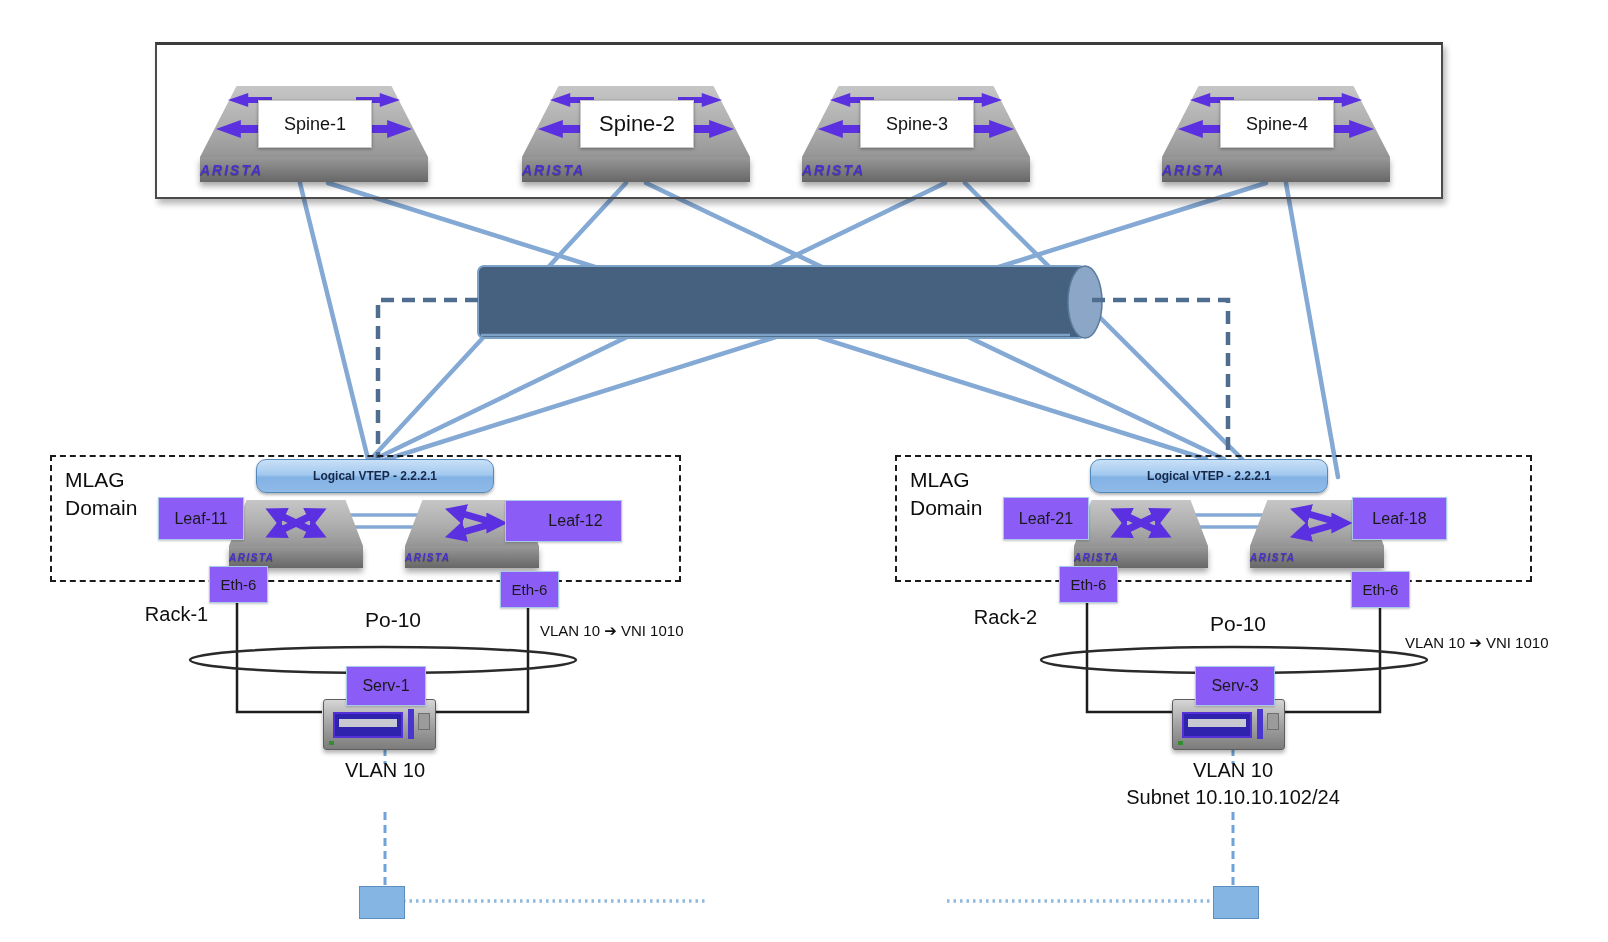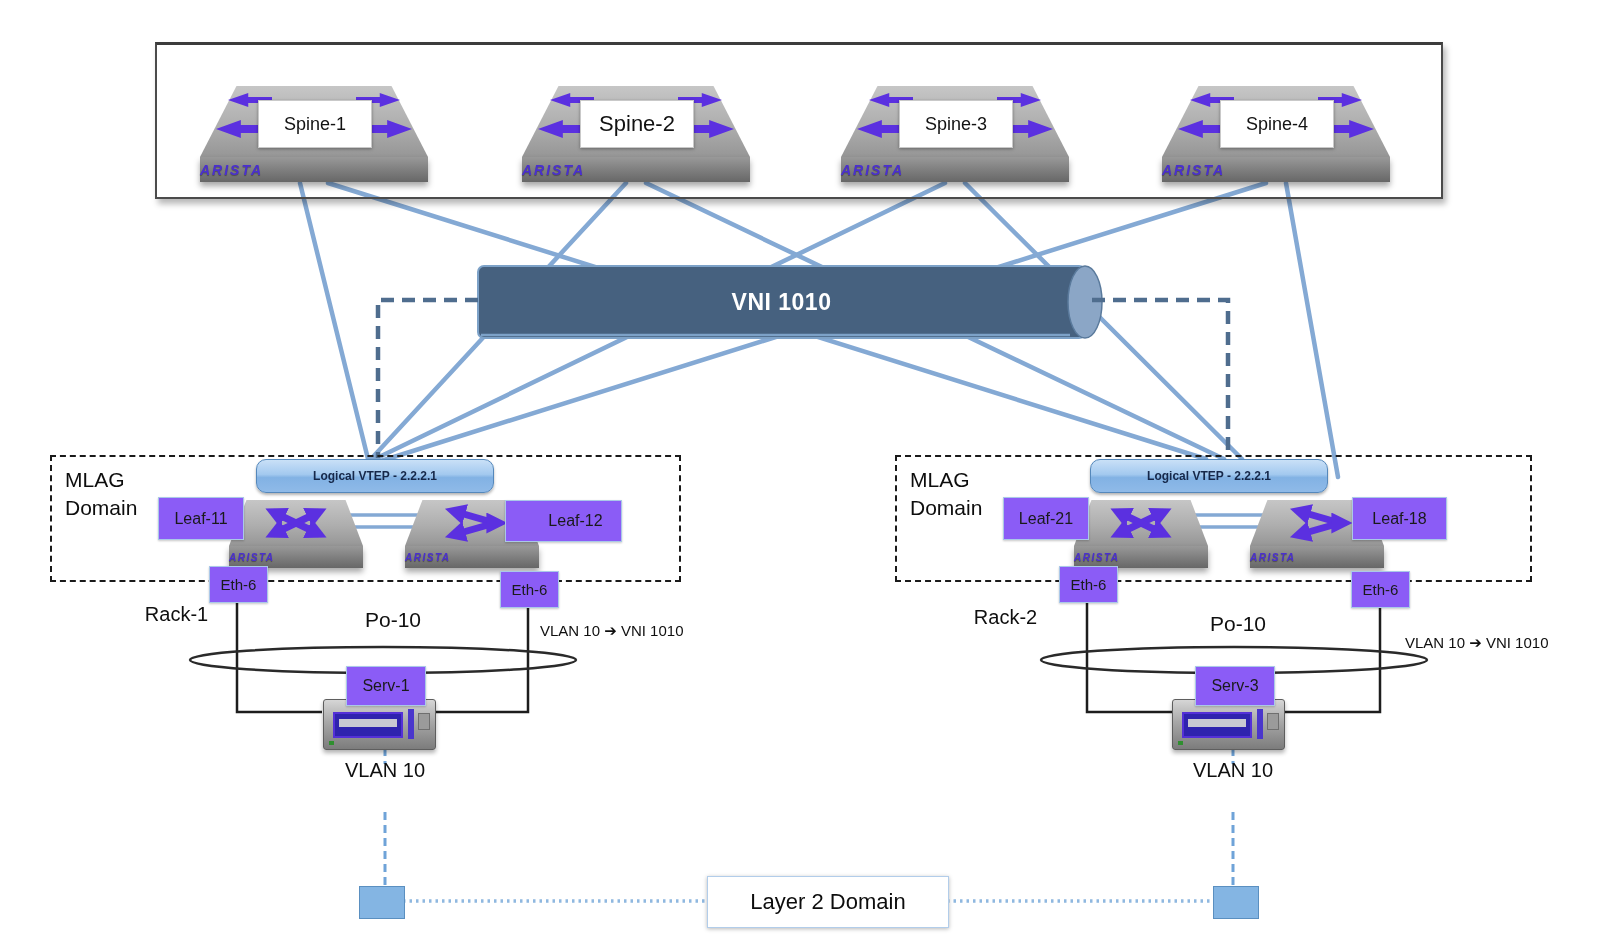--- a/index.html
+++ b/index.html
@@ -152,21 +152,21 @@
     <div class="pa l" style="left:28px;top:7px;width:44px;height:14px;"></div>
     <div class="pa l" style="left:16px;top:34px;width:54px;height:18px;"></div>
     <div class="pa r" style="right:28px;top:7px;width:44px;height:14px;"></div>
     <div class="pa r" style="right:16px;top:34px;width:54px;height:18px;"></div>
     <div class="abs wlabel" style="left:58px;top:14px;width:112px;height:46px;font-size:22px;z-index:5;">Spine-2</div>
     <div class="front">
         <span class="brand">ARISTA</span>
       </div>
   </div>
 
-  <div class="abs switch spine-switch" style="left:841px;top:86px;">
+  <div class="abs switch spine-switch" style="left:802px;top:86px;">
     <div class="top"></div>
     <div class="pa l" style="left:28px;top:7px;width:44px;height:14px;"></div>
     <div class="pa l" style="left:16px;top:34px;width:54px;height:18px;"></div>
     <div class="pa r" style="right:28px;top:7px;width:44px;height:14px;"></div>
     <div class="pa r" style="right:16px;top:34px;width:54px;height:18px;"></div>
     <div class="abs wlabel" style="left:58px;top:14px;width:112px;height:46px;font-size:18px;z-index:5;">Spine-3</div>
     <div class="front">
         <span class="brand">ARISTA</span>
       </div>
   </div>
@@ -176,21 +176,20 @@
     <div class="pa l" style="left:28px;top:7px;width:44px;height:14px;"></div>
     <div class="pa l" style="left:16px;top:34px;width:54px;height:18px;"></div>
     <div class="pa r" style="right:28px;top:7px;width:44px;height:14px;"></div>
     <div class="pa r" style="right:16px;top:34px;width:54px;height:18px;"></div>
     <div class="abs wlabel" style="left:58px;top:14px;width:112px;height:46px;font-size:18px;z-index:5;">Spine-4</div>
     <div class="front">
         <span class="brand">ARISTA</span>
       </div>
   </div>
 
-  <div class="abs vni-text ctr" style="left:478px;top:288px;width:607px;height:28px;">VNI 1010</div>
 
   <div class="abs mlag-box" style="left:50px;top:455px;width:627px;height:123px;"></div>
   <div class="abs mlag-title" style="left:65px;top:466px;width:104px;height:58px;">MLAG Domain</div>
   <div class="abs vtep" style="left:256px;top:459px;width:236px;height:32px;">Logical VTEP - 2.2.2.1</div>
 
   <div class="abs switch leaf-switch" style="left:229px;top:500px;">
     <div class="top"></div>
     <svg class="abs" style="left:30px;top:2px;z-index:4;" width="74" height="42" viewBox="0 0 74 42">
       <defs>
           <marker id="mA1" viewBox="0 0 10 10" refX="6" refY="5" markerWidth="3" markerHeight="3" orient="auto-start-reverse">
@@ -289,18 +288,18 @@
 
   <div class="abs bluelabel" style="left:1195px;top:666px;width:78px;height:38px;font-size:16px;">Serv-3</div>
   <div class="abs server" style="left:1172px;top:699px;width:111px;height:49px;">
     <div class="slot"></div>
     <div class="stripe"></div>
     <div class="btn"></div>
     <div class="led"></div>
   </div>
 
   <div class="abs plain ctr" style="left:1133px;top:758px;width:200px;height:24px;font-size:20px;">VLAN 10</div>
+  <div class="abs plain ctr" style="left:1083px;top:784px;width:300px;height:26px;font-size:20px;">Subnet 10.10.10.102/24</div>
 
   <div class="abs l2-square" style="left:359px;top:886px;width:44px;height:31px;"></div>
   <div class="abs l2-square" style="left:1213px;top:886px;width:44px;height:31px;"></div>
-  <div class="abs l2-box ctr" style="left:707px;top:876px;width:240px;height:50px;">Layer 2 Domain</div>
 
 </div>
 
 </body></html>

